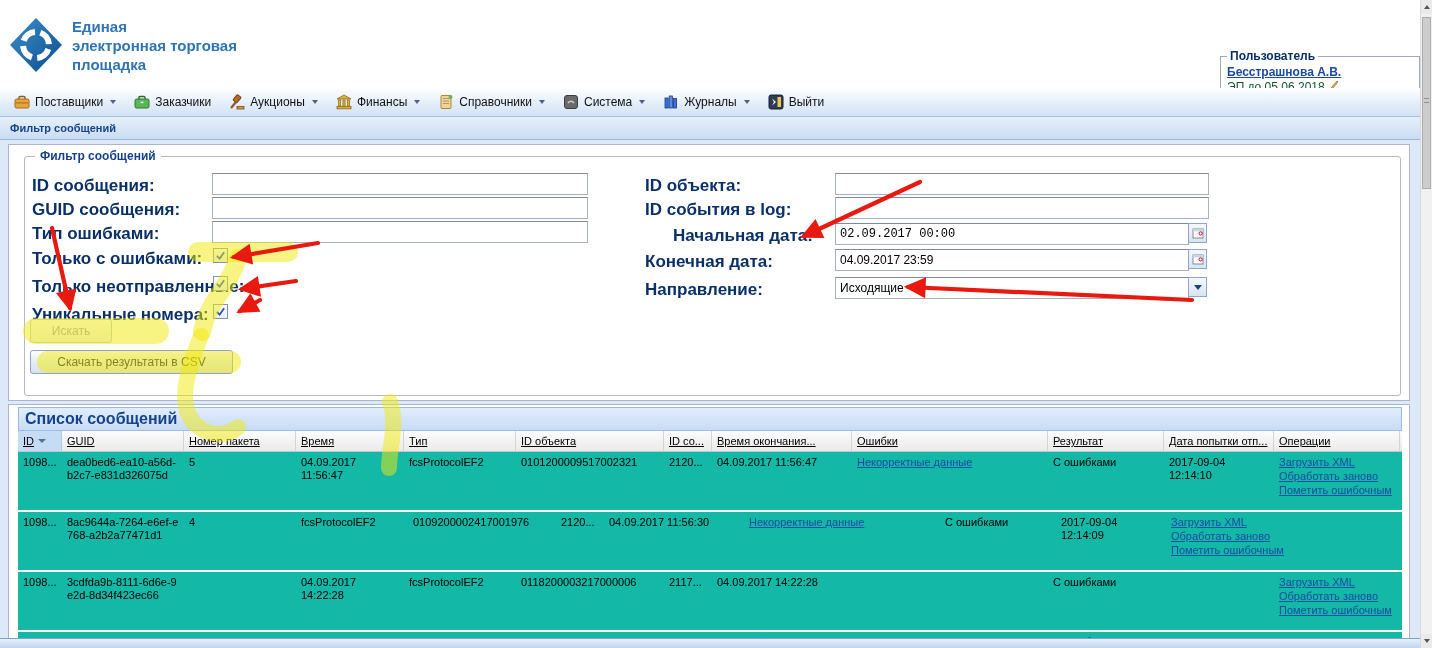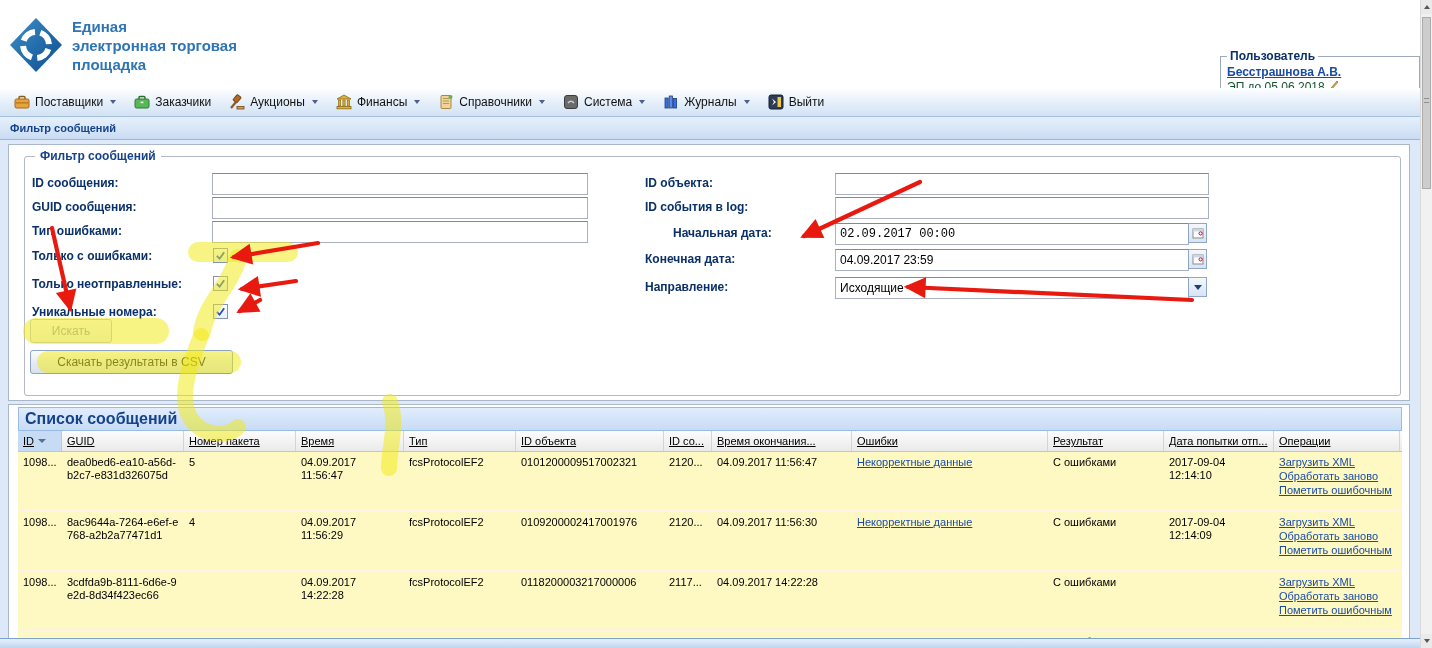--- a/index.html
+++ b/index.html
@@ -20,37 +20,37 @@
   .mi{display:flex;align-items:center;gap:5px;padding:0 12px 0 6px;font-size:12px;color:#111;cursor:pointer;white-space:nowrap;}
   .mi .dd{width:0;height:0;border-left:3.5px solid transparent;border-right:3.5px solid transparent;border-top:4px solid #4a618c;margin-left:2px;}
   .ic{width:16px;height:16px;display:inline-flex;}
   
   #ptitle{left:0;top:117px;width:1420px;height:23px;background:linear-gradient(#e6f0fc,#cadcf3);border-bottom:1px solid #9ab6dc;font-size:11px;font-weight:bold;color:#15428b;line-height:23px;padding-left:10px;box-sizing:border-box;}
   #content-bg{left:0;top:140px;width:1420px;height:508px;background:#dde9f8;}
   
   #fpanel{left:8px;top:144px;width:1402px;height:257px;background:#fff;border:1px solid #aab7cb;box-sizing:border-box;}
   #ffield{left:24px;top:156px;width:1377px;height:240px;border:1px solid #b5b8c8;border-radius:3px;box-sizing:border-box;}
   #ffield .legend{position:absolute;left:10px;top:-8px;background:#fff;padding:0 5px;font-size:12px;font-weight:bold;color:#15428b;}
-  .flabel{font-size:12px;font-weight:bold;color:#0a3069;white-space:nowrap;}
+  .flabel{font-size:17px;font-weight:bold;color:#0a3069;white-space:nowrap;}
   .tin{position:absolute;height:18px;border:1px solid #a9b0c4;border-top-color:#7f8aa0;font-size:12px;padding:1px 4px;font-family:inherit;color:#000;box-sizing:content-box;}
   .cb{position:absolute;width:13px;height:13px;border:1px solid #8395b5;background:linear-gradient(#fdfeff,#e9eff8);display:flex;align-items:center;justify-content:center;}
   .btn{position:absolute;border:1px solid #8da4c2;border-radius:3px;background:linear-gradient(#fdfdfe,#e6ecf5 50%,#d8e1ee);font-size:12px;font-family:inherit;color:#1c1c1c;cursor:pointer;}
   .btn.disabled{color:#9aa3b5;border-color:#b9c6d8;background:linear-gradient(#fbfcfd,#eef1f6);}
   .trigger{position:absolute;width:19px;height:20px;border:1px solid #8da6c9;box-sizing:border-box;background:linear-gradient(#f4f8fd,#d7e4f4);display:flex;align-items:center;justify-content:center;cursor:pointer;}
   .combo-arrow{width:0;height:0;border-left:4px solid transparent;border-right:4px solid transparent;border-top:5px solid #1f3f77;}
   .combo-val{position:absolute;height:18px;border:1px solid #a9b0c4;border-top-color:#7f8aa0;background:#fff;font-size:12px;padding:1px 4px;color:#000;line-height:18px;}
   
   #gpanel{left:8px;top:404px;width:1402px;height:235px;background:#fff;border:1px solid #aab7cb;box-sizing:border-box;}
   #gtitle{left:18px;top:407px;width:1384px;height:24px;background:linear-gradient(#e0edfd,#c8dcf4);border:1px solid #99bbe8;box-sizing:border-box;font-size:16px;font-weight:bold;color:#15428b;line-height:22px;padding-left:6px;}
   #ghead{left:18px;top:431px;width:1384px;height:21px;display:flex;background:linear-gradient(#fcfcfc,#eaeaea);border-bottom:1px solid #c5c5c5;box-sizing:border-box;}
   .hc{font-size:11px;color:#000;line-height:20px;padding-left:5px;border-right:1px solid #d4d4d4;box-sizing:border-box;white-space:nowrap;overflow:hidden;display:flex;align-items:center;gap:4px;text-decoration:underline;}
   .hc.sorted{background:#c6dcf5;border-right-color:#b3c9e4;}
   .sort{width:0;height:0;border-left:4px solid transparent;border-right:4px solid transparent;border-top:4px solid #57728f;display:inline-block;}
   #gbody{left:18px;top:452px;width:1384px;height:187px;overflow:hidden;background:#fff;}
-  .grow{display:flex;background:#fef9c3;border-bottom:2px solid #fdf3e9;height:58px;}
+  .grow{display:flex;background:#14b8a6;border-bottom:2px solid #fdf3e9;height:58px;}
   .gc{font-size:11px;color:#000;padding:4px 4px 0 5px;box-sizing:border-box;overflow:hidden;line-height:13px;}
   .gc.wrap{word-break:break-all;}
   .gc a{color:#1b4ba5;text-decoration:underline;display:block;margin-bottom:1px;}
   .gc a.inline{display:inline;}
   .c0{width:44px;} .c1{width:122px;} .c2{width:112px;} .c3{width:108px;} .c4{width:112px;}
   .c5{width:148px;} .c6{width:48px;} .c7{width:140px;} .c8{width:196px;} .c9{width:116px;}
   .c10{width:110px;} .c11{width:126px;}
   
   #bstrip{left:0;top:638px;width:1420px;height:10px;background:linear-gradient(#e6f0fb,#bed6ef);border-top:1px solid #7da2cf;box-sizing:border-box;}
   #sb{left:1420px;top:0;width:12px;height:648px;background:#f1f1f1;border-left:1px solid #d9d9d9;box-sizing:border-box;}
@@ -326,21 +326,20 @@
         <a href="#">Загрузить XML</a>
         <a href="#">Обработать заново</a>
         <a href="#">Пометить ошибочным</a>
       </div>
     </div>
 
     <div class="grow">
       <div class="gc c0">1098...</div>
       <div class="gc c1 wrap">8ac9644a-7264-e6ef-e768-a2b2a77471d1</div>
       <div class="gc c2">4</div>
-      <div class="gc c3">04.09.2017 11:56:29</div>
       <div class="gc c4">fcsProtocolEF2</div>
       <div class="gc c5">0109200002417001976</div>
       <div class="gc c6">2120...</div>
       <div class="gc c7">04.09.2017 11:56:30</div>
       <div class="gc c8"><a href="#" class="inline">Некорректные данные</a></div>
       <div class="gc c9">С ошибками</div>
       <div class="gc c10">2017-09-04 12:14:09</div>
       <div class="gc c11">
         <a href="#">Загрузить XML</a>
         <a href="#">Обработать заново</a>

